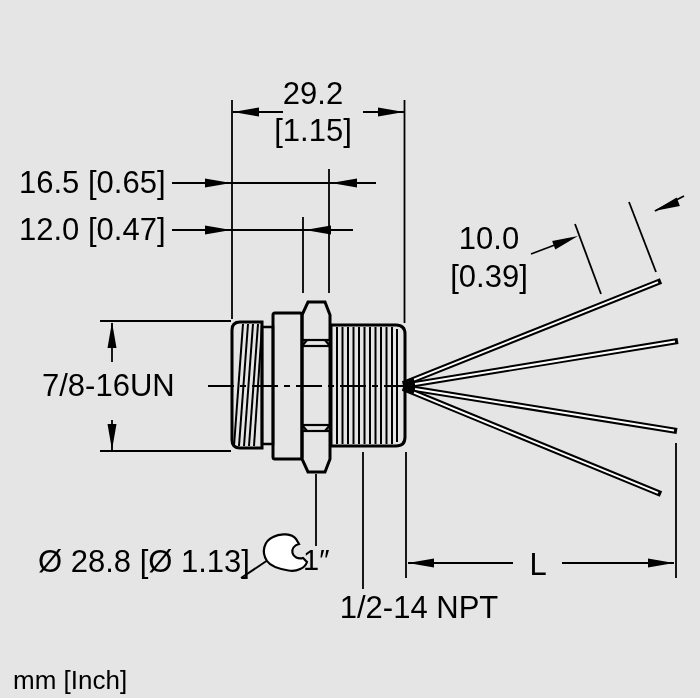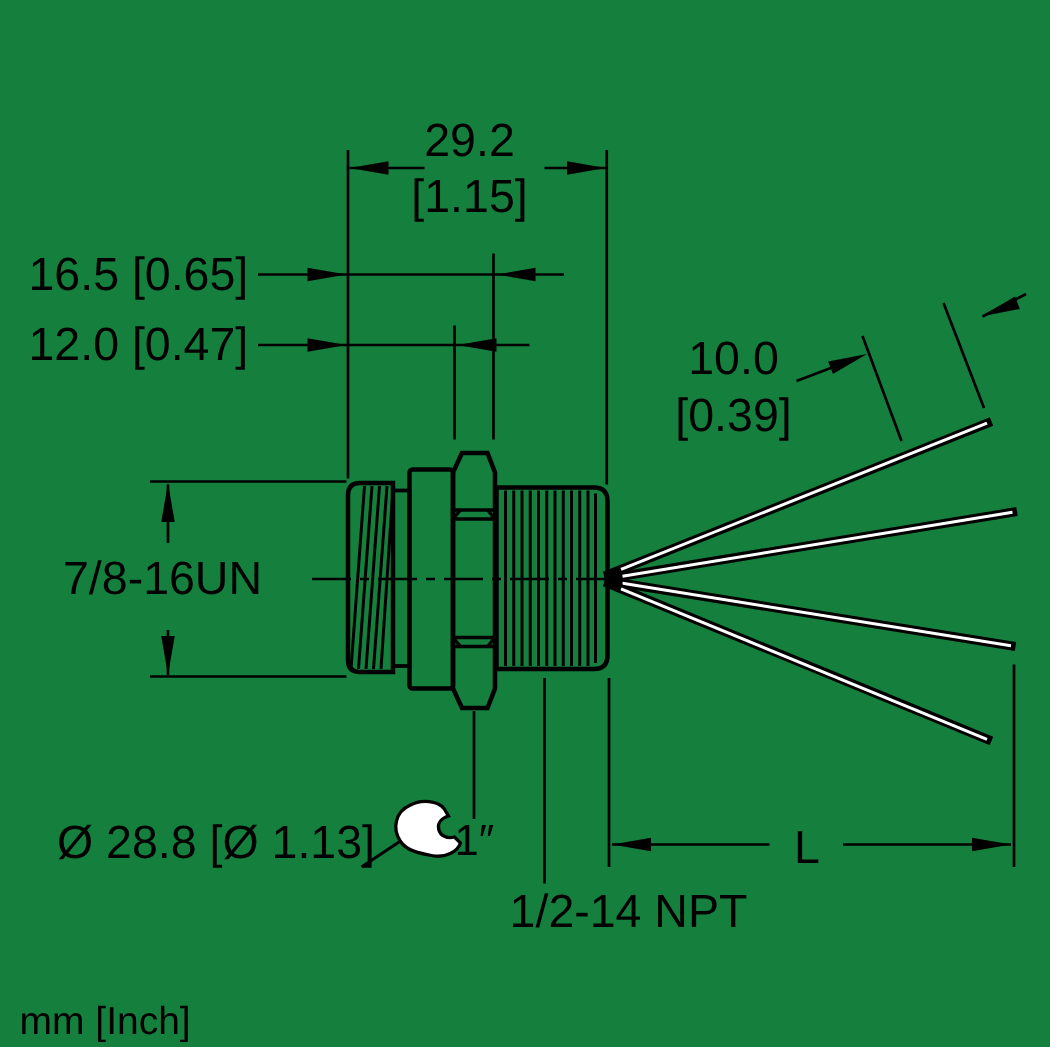--- a/index.html
+++ b/index.html
@@ -1,16 +1,16 @@
 <!DOCTYPE html>
 <html><head>
 <meta charset="utf-8">
 <style>
   html, body { margin: 0; padding: 0; background: #ffffff; }
-  .stage { width: 700px; height: 698px; position: relative; background: #15803d; }
+  .stage { width: 700px; height: 698px; position: relative; background: #e5e5e5; }
   svg { display: block; }
   .t {
     font-family: "Liberation Sans", "DejaVu Sans", sans-serif;
     font-size: 31px;
     fill: #000000;
   }
   .t-small { font-size: 26px; }
   .t-inch { font-size: 29px; }
   .ln { stroke: #000000; fill: none; }
   .outline { stroke-width: 3; }

